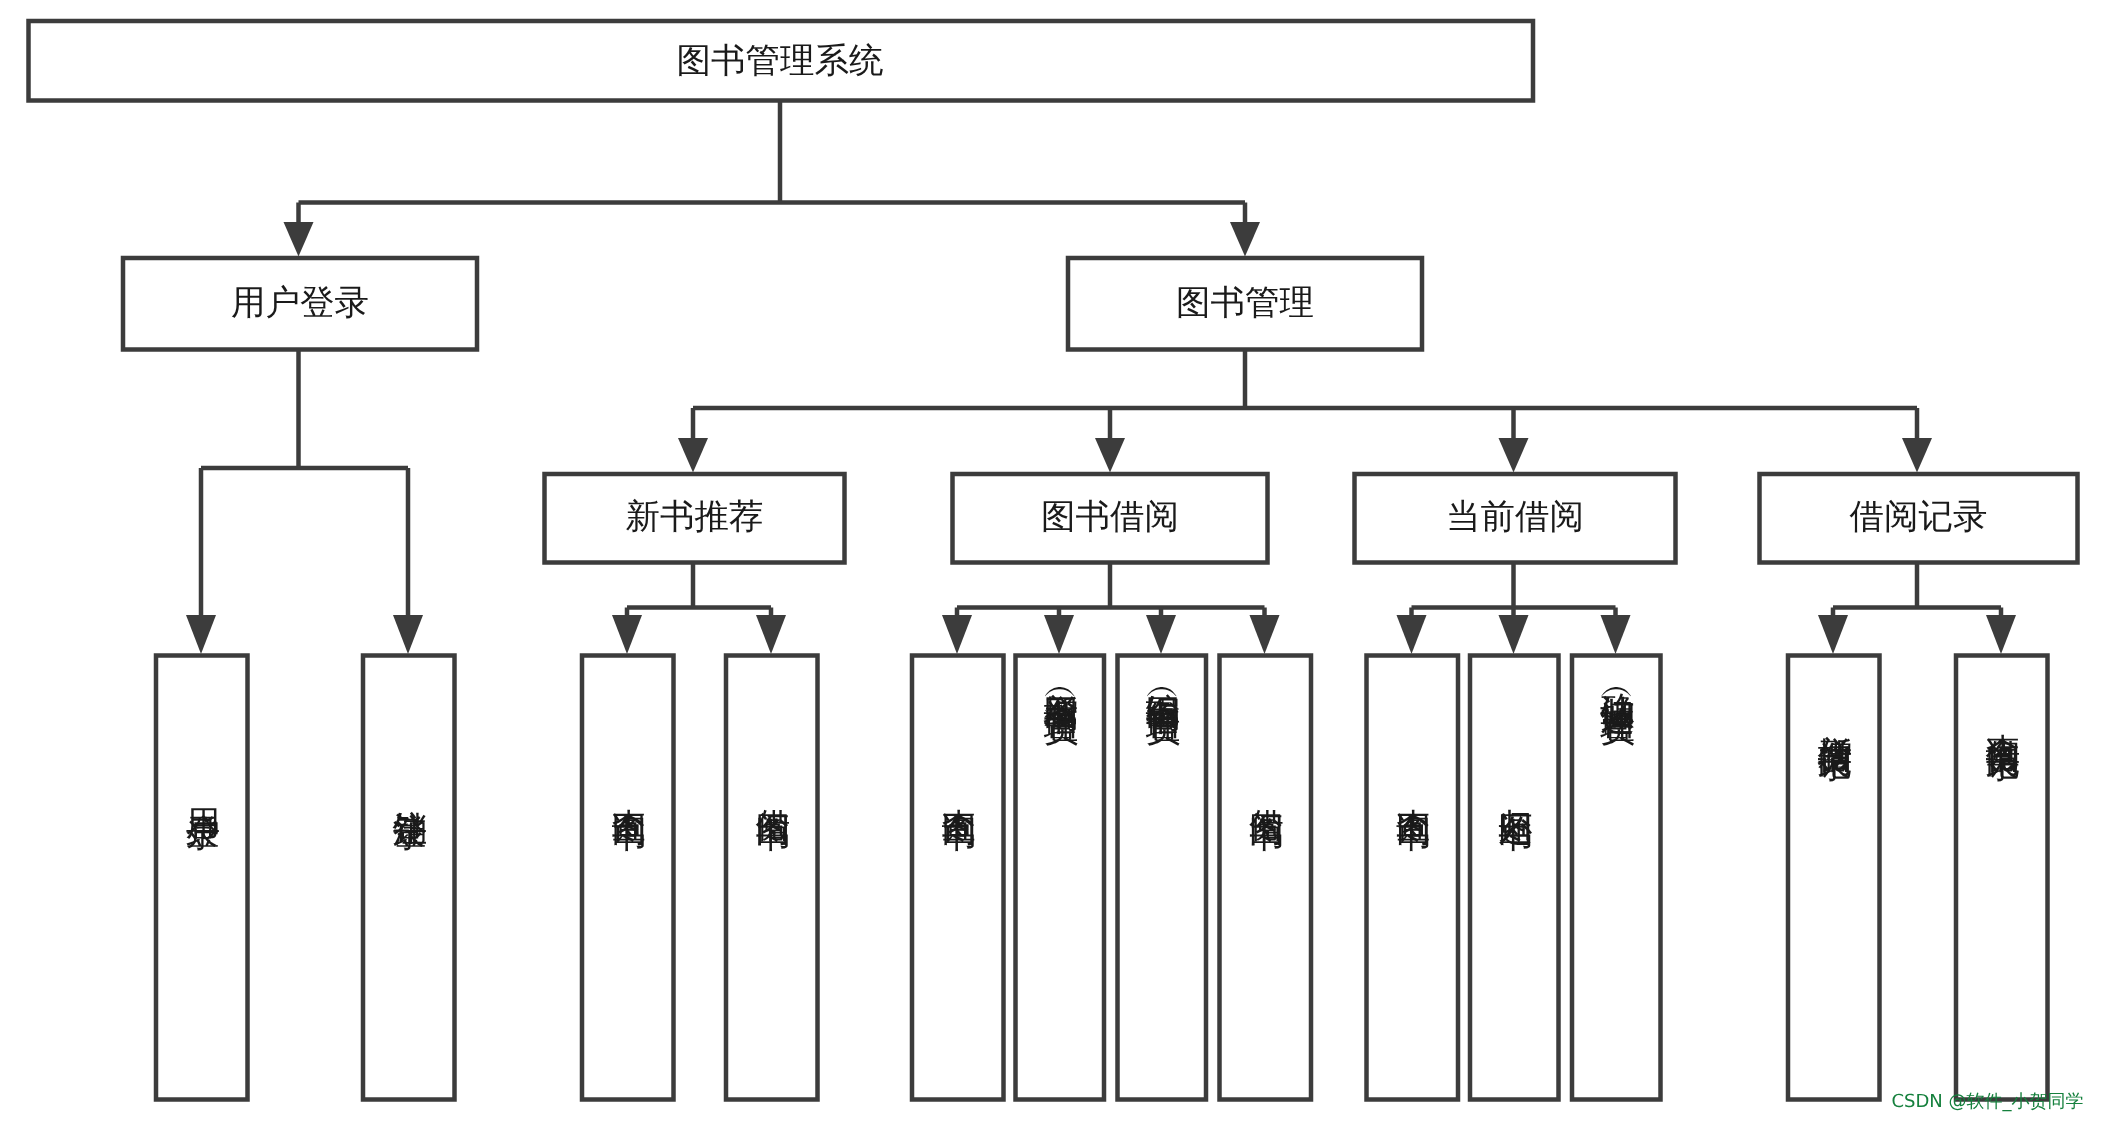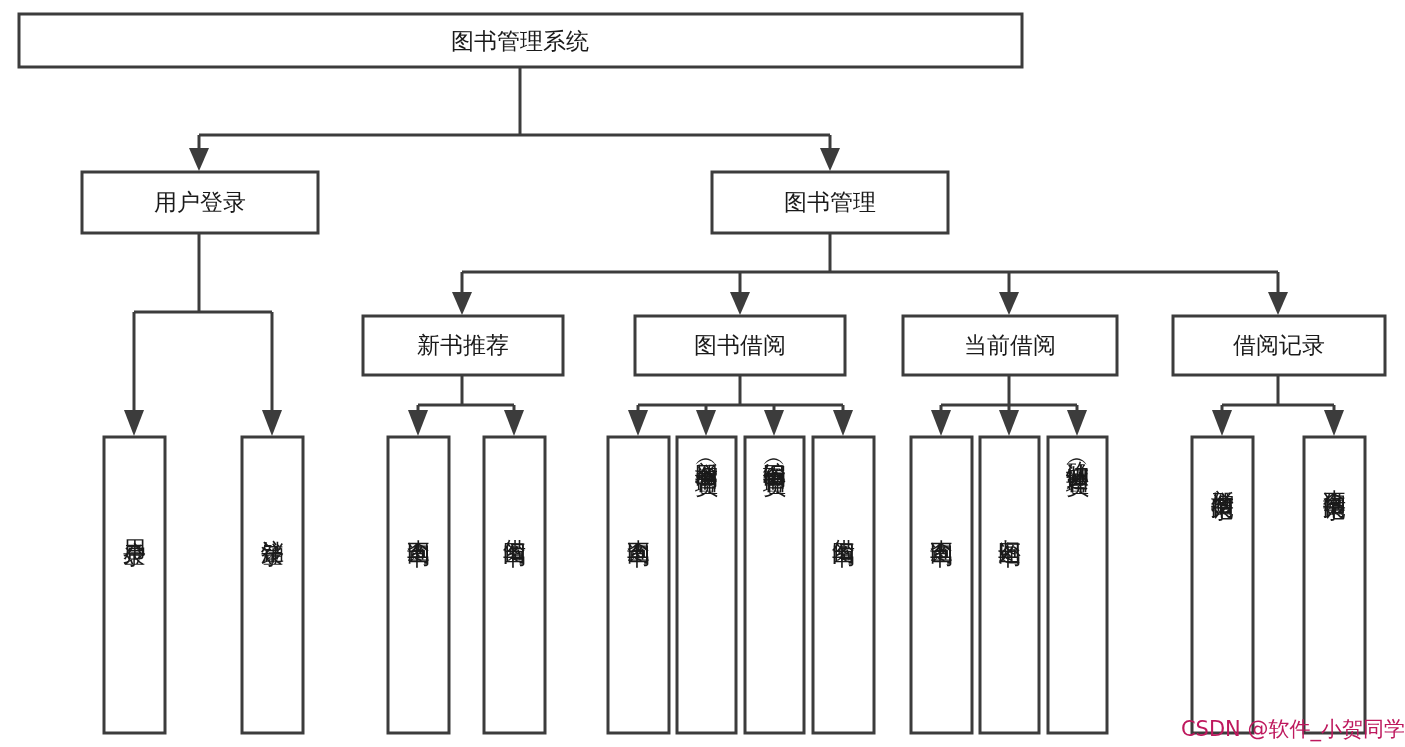--- a/index.html
+++ b/index.html
@@ -59,25 +59,25 @@
     text-orientation: upright;
     font-family: "DejaVu Sans", "Liberation Sans", sans-serif;
     font-size: 23px;
     line-height: 1.08;
     color: #1a1a1a;
     letter-spacing: 2px;
     white-space: nowrap;
   }
   .watermark {
     position: absolute;
-    right: 0;
+    right: 16px;
     bottom: 4px;
     font-family: "DejaVu Sans", "Liberation Sans", sans-serif;
-    font-size: 21px;
-    color: #be185d;
+    font-size: 12px;
+    color: #15803d;
     white-space: nowrap;
     pointer-events: none;
   }
 </style>
 </head>
 <body>
 
 <div id="diagram-root">
 
   <svg class="diagram-canvas" viewBox="0 0 1405 747">

